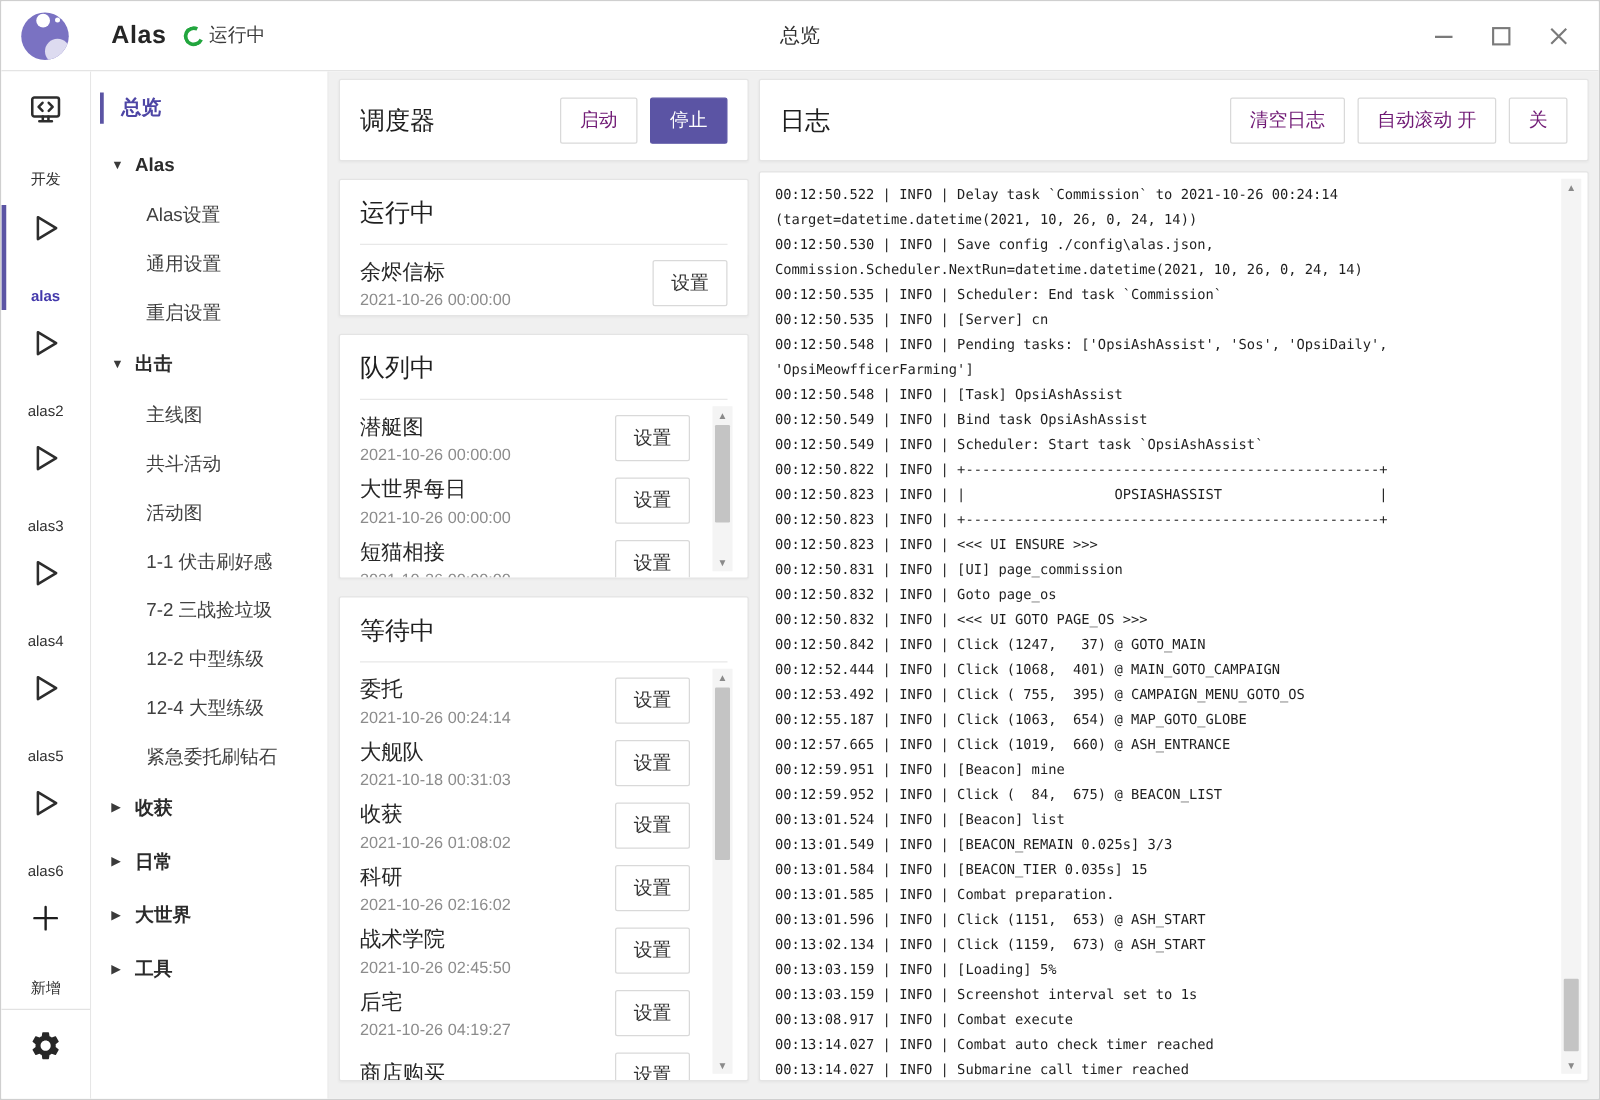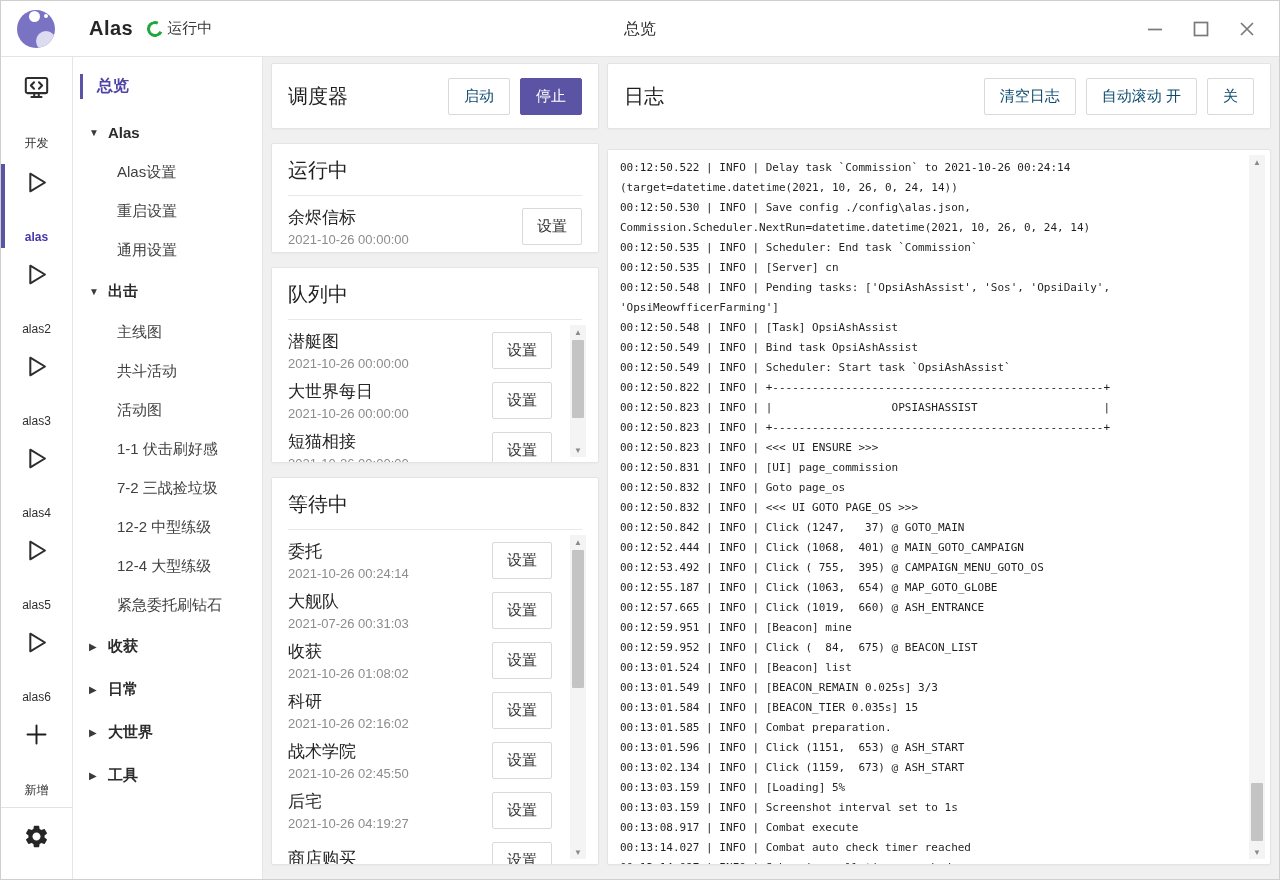--- a/index.html
+++ b/index.html
@@ -38,27 +38,27 @@
   .nav { width:190px; flex:none; border-right:1px solid #e6e6e6; padding:12px 0 0; overflow:hidden; background:#fff; }
   .nav-item { position:relative; padding:7px 0 7px 24px; font-size:16px; color:#4e46a5; font-weight:bold; margin-bottom:8px; cursor:pointer; }
   .nav-item.active::before { content:''; position:absolute; left:7px; top:5px; bottom:5px; width:3px; background:#5b54a4; }
   .nav-group-header { display:flex; align-items:center; gap:9px; padding:12px 0 12px 16px; font-size:15px; font-weight:bold; color:#2b2b2b; cursor:pointer; }
   .nav-arrow { font-size:10px; color:#3a3a3a; width:10px; }
   .nav-sub { padding:10px 0 10px 44px; font-size:15px; color:#404040; cursor:pointer; }
 
   
   .main { flex:1; background:#f0f0f0; padding:6px 8px 14px; display:flex; gap:8px; overflow:hidden; }
   .col-left { width:328px; flex:none; display:flex; flex-direction:column; gap:14px; }
-  .col-right { flex:1; display:flex; flex-direction:column; gap:20px; }
+  .col-right { flex:1; display:flex; flex-direction:column; gap:8px; }
   .card { background:#fff; border:1px solid #e4e4e4; border-radius:2px; box-shadow:0 1px 2px rgba(0,0,0,.03);justify-content:space-between; }
 
   .bar-card { height:66px; flex:none; display:flex; align-items:center; padding:0 16px; }
   .card-title { font-size:20px; color:#1f1f1f; }
   .btn-group { margin-left:auto; display:flex; gap:10px; }
-  .btn { font-family:inherit; font-size:15px; padding:8px 15px; background:#fff; border:1px solid #d9d9d9; border-radius:2px; color:#0c4a6e; cursor:pointer; white-space:nowrap; }
+  .btn { font-family:inherit; font-size:15px; padding:8px 15px; background:#fff; border:1px solid #d9d9d9; border-radius:2px; color:#701a75; cursor:pointer; white-space:nowrap; }
   .btn-primary { background:#5b54a4; border-color:#5b54a4; color:#fff; }
 
   .panel { display:flex; flex-direction:column; overflow:hidden; }
   .panel-header { margin:0 16px; padding:13px 0 11px; font-size:20px; color:#1f1f1f; border-bottom:1px solid #e8e8e8; flex:none; }
   .task-list { flex:1; overflow:hidden; position:relative; padding:5px 16px 0; }
   .task-list.has-sb { padding-right:46px; }
   .task-row { height:50px; display:flex; align-items:center; }
   .task-name { font-size:17px; color:#262626; }
   .task-time { font-size:13px; color:#8c8c8c; margin-top:3px; }
   .task-btn { margin-left:auto; font-family:inherit; font-size:15px; padding:8px 14px; background:#fff; border:1px solid #d9d9d9; border-radius:2px; color:#333; cursor:pointer; }
@@ -196,22 +196,22 @@
         </div>
     </aside>
 
     <nav class="nav" id="nav-menu">
         <div class="nav-item active">总览</div>
         <div class="nav-group-header">
           <span class="nav-arrow">▼</span>
           <span>Alas</span>
         </div>
         <div class="nav-sub">Alas设置</div>
+        <div class="nav-sub">通用设置</div>
         <div class="nav-sub">重启设置</div>
-        <div class="nav-sub">通用设置</div>
         <div class="nav-group-header">
           <span class="nav-arrow">▼</span>
           <span>出击</span>
         </div>
         <div class="nav-sub">主线图</div>
         <div class="nav-sub">共斗活动</div>
         <div class="nav-sub">活动图</div>
         <div class="nav-sub">1-1 伏击刷好感</div>
         <div class="nav-sub">7-2 三战捡垃圾</div>
         <div class="nav-sub">12-2 中型练级</div>
@@ -302,21 +302,21 @@
           <div class="task-row">
                 <div class="task-info">
                   <div class="task-name">委托</div>
                   <div class="task-time">2021-10-26 00:24:14</div>
                 </div>
                 <button class="task-btn">设置</button>
               </div>
               <div class="task-row">
                 <div class="task-info">
                   <div class="task-name">大舰队</div>
-                  <div class="task-time">2021-07-26 00:31:03</div>
+                  <div class="task-time">2021-10-18 00:31:03</div>
                 </div>
                 <button class="task-btn">设置</button>
               </div>
               <div class="task-row">
                 <div class="task-info">
                   <div class="task-name">收获</div>
                   <div class="task-time">2021-10-26 01:08:02</div>
                 </div>
                 <button class="task-btn">设置</button>
               </div>

